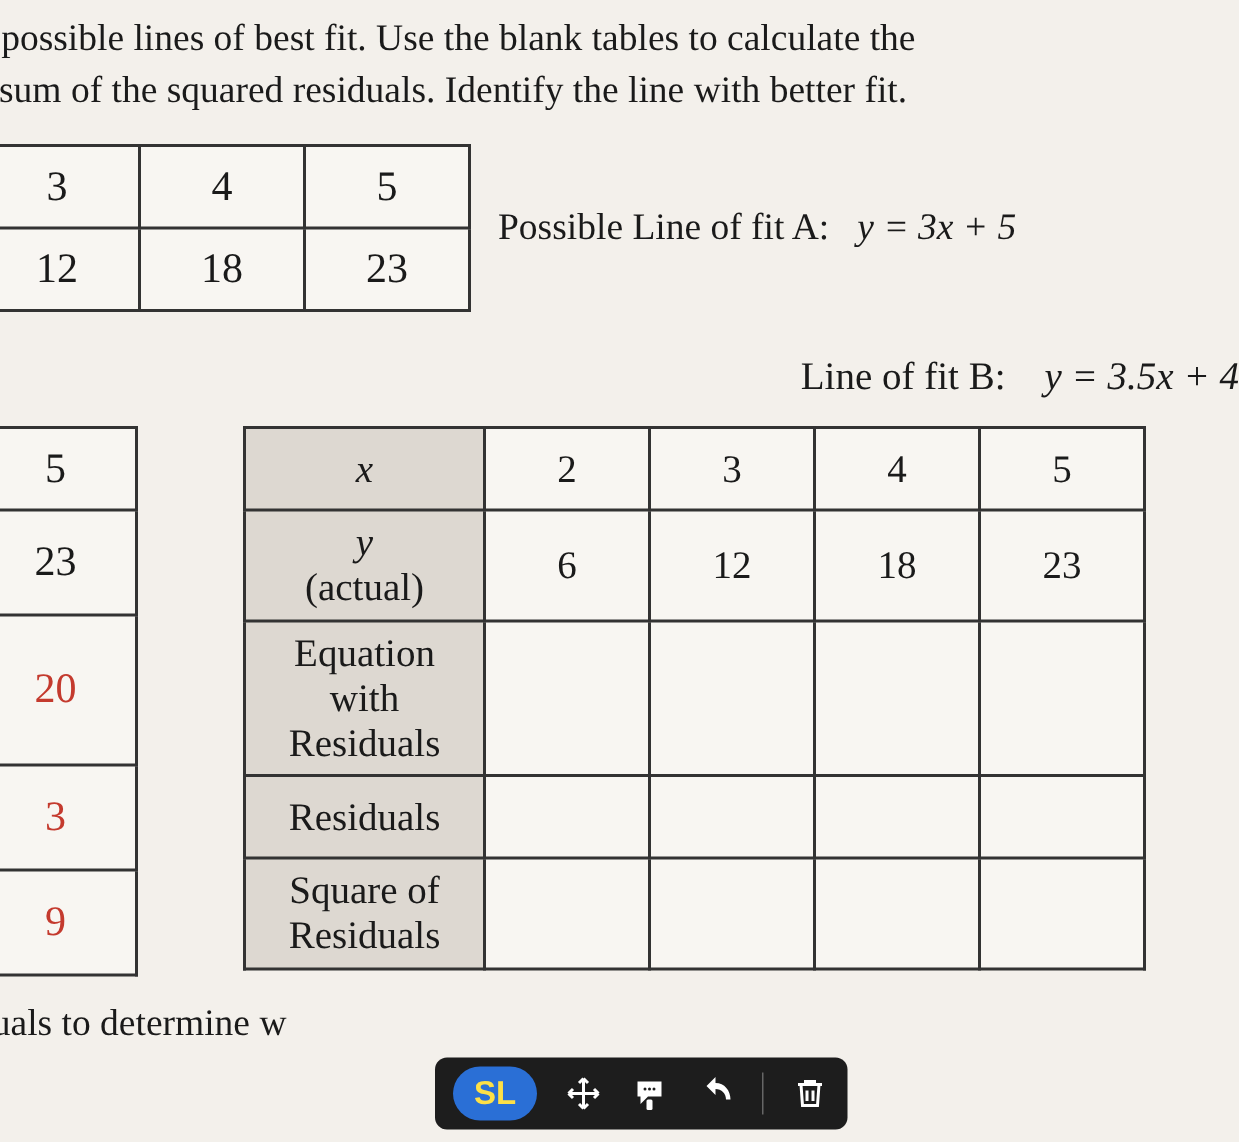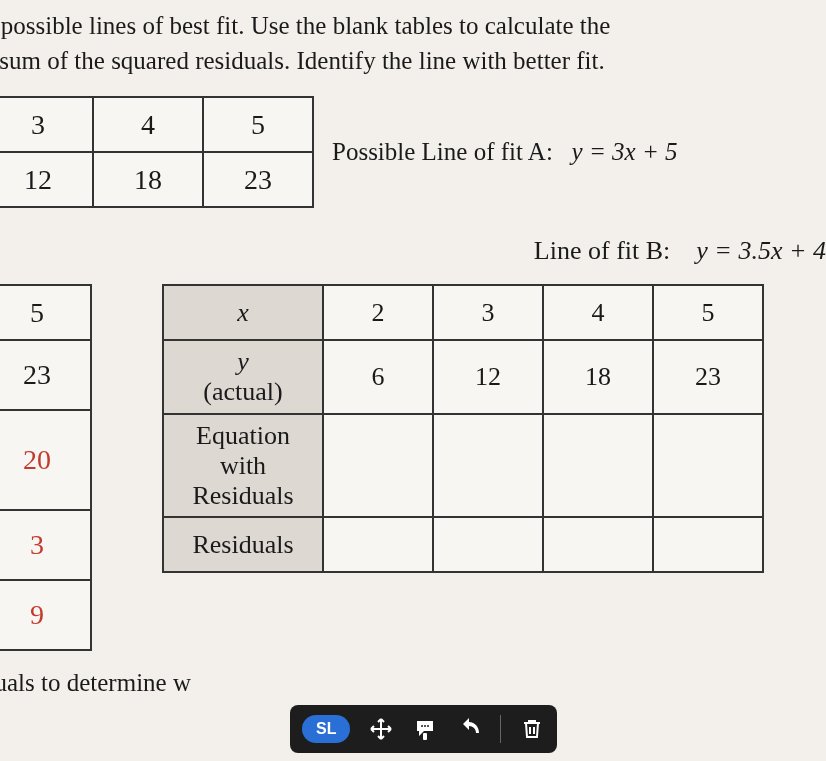--- a/index.html
+++ b/index.html
@@ -104,26 +104,26 @@
     border-radius: 8px;
     display: flex;
     align-items: center;
     padding: 6px 12px;
     gap: 18px;
     color: #fff;
     height: 48px;
   }
   .sl-badge {
     background: #2a6fd6;
-    color: #ffffff;
+    color: #fde047;
     font-weight: bold;
     border-radius: 18px;
     padding: 5px 14px;
     font-family: Arial, sans-serif;
-    font-size: 16px;
+    font-size: 22px;
   }
   .tb-icon {
     width: 26px;
     height: 26px;
     display: flex;
     align-items: center;
     justify-content: center;
   }
   .tb-icon svg { width: 24px; height: 24px; }
   .divider {
@@ -220,20 +220,30 @@
         <td></td>
         <td></td>
       </tr>
       <tr>
         <th>Residuals</th>
         <td></td>
         <td></td>
         <td></td>
         <td></td>
       </tr>
+      <tr>
+        <th class="multi">
+          <span>Square of</span><br>
+          <span>Residuals</span>
+        </th>
+        <td></td>
+        <td></td>
+        <td></td>
+        <td></td>
+      </tr>
     </tbody>
       </table>
   </div>
 
   <div class="bottom-text">duals to determine w</div>
 </div>
 
 <div class="toolbar">
   <div class="sl-badge">SL</div>
   <div class="tb-icon">

